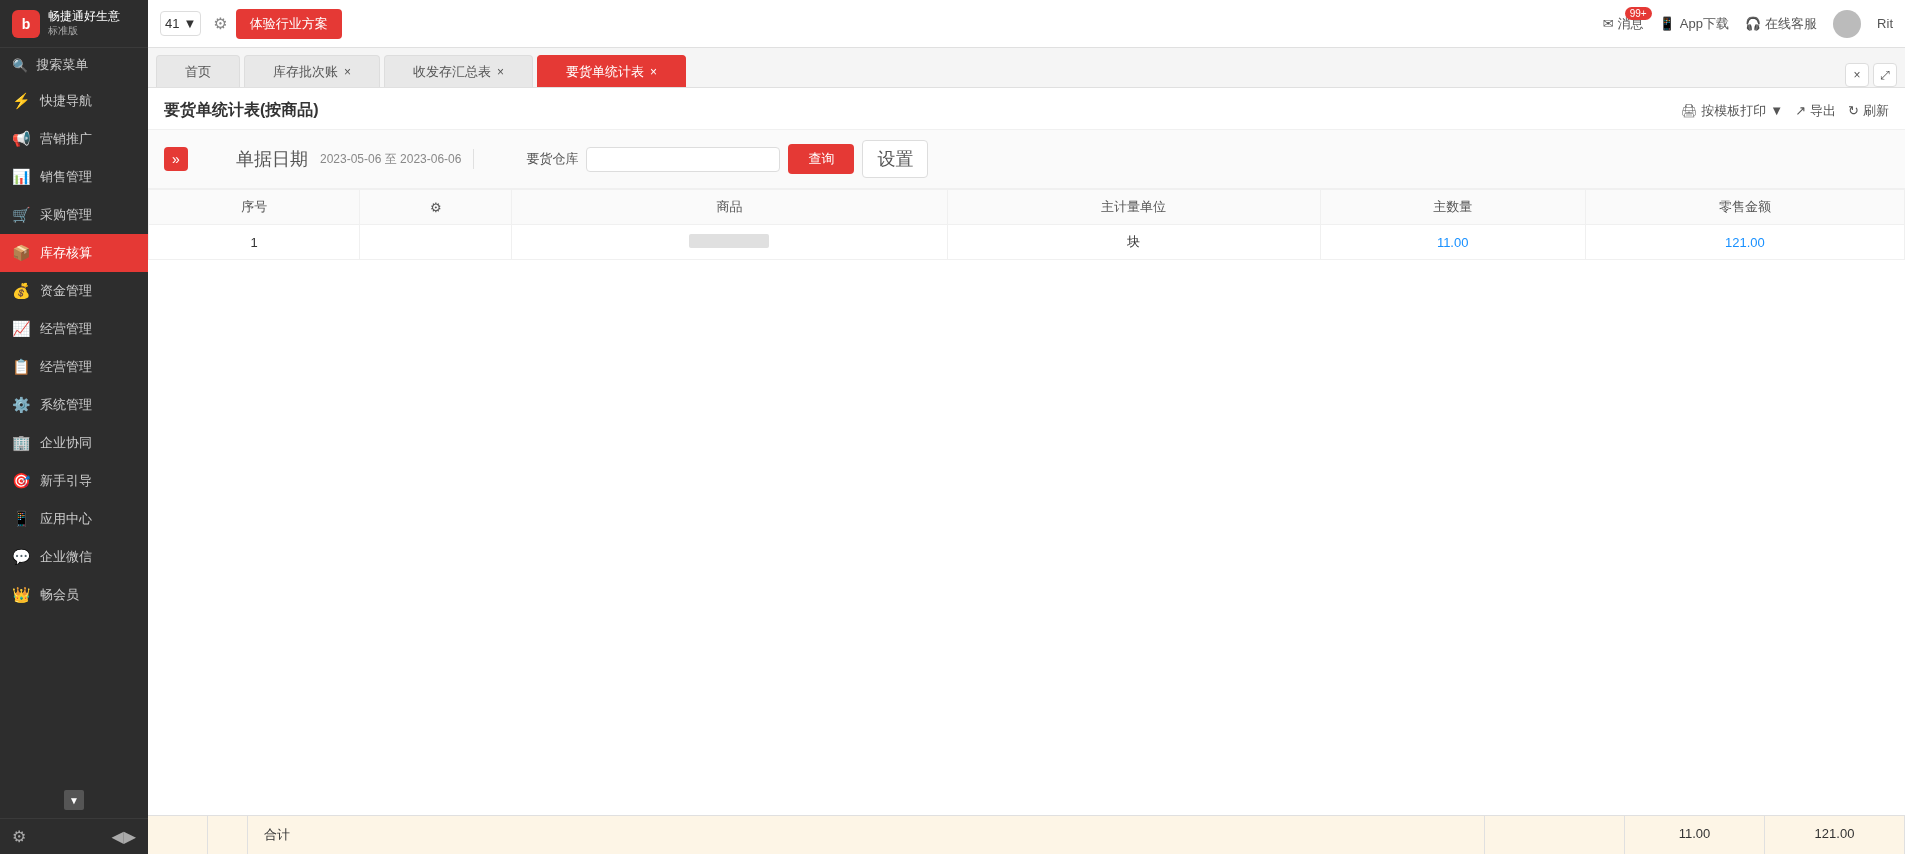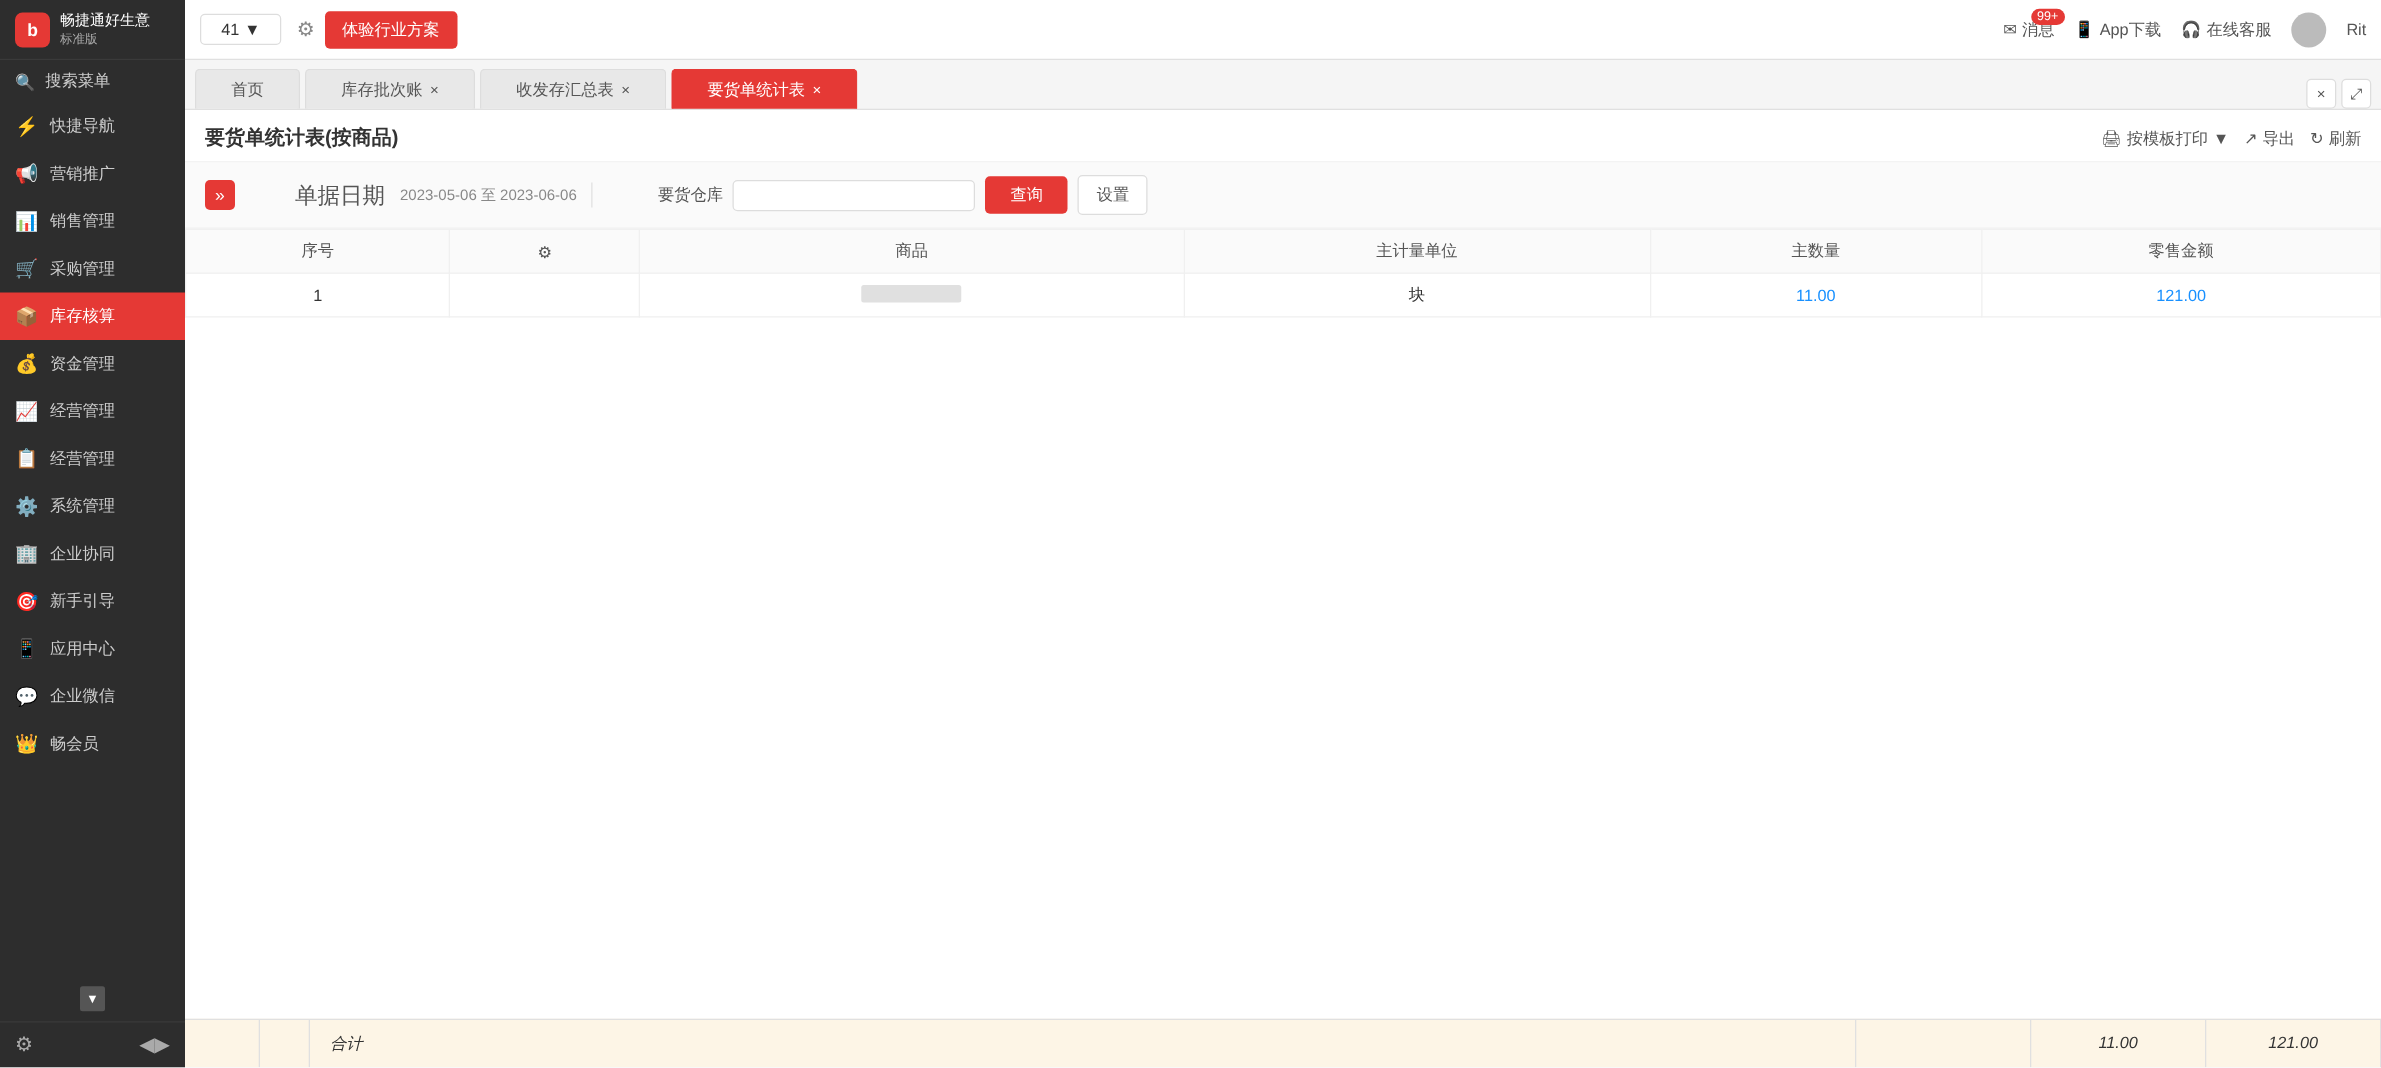--- a/index.html
+++ b/index.html
@@ -110,21 +110,21 @@
       align-items: center;
       padding: 0 12px;
       border-bottom: 1px solid #e0e0e0;
       gap: 8px;
     }
     .topbar-store-selector {
       display: flex;
       align-items: flex-start;
       border: 1px solid #ddd;
       border-radius: 4px;
-      padding: 4px 16px;
+      padding: 4px 4px;
       cursor: pointer;
       font-size: 13px;
       color: #333;
       gap: 4px;
     }
     .topbar-settings-icon {
       color: #888;
       cursor: pointer;
       font-size: 16px;
       margin-left: 4px;
@@ -405,21 +405,21 @@
       padding: 6px 20px;
       font-size: 13px;
       cursor: pointer;
       white-space: nowrap;
     }
     .settings-btn {
       border: 1px solid #ddd;
       background: #fff;
       border-radius: 4px;
       padding: 6px 14px;
-      font-size: 13px;
+      font-size: 18px;
       cursor: pointer;
       color: #555;
       white-space: nowrap;
     }
     .dropdown-menu {
       position: absolute;
       top: 100%;
       left: 0;
       z-index: 100;
       background: #fff;
@@ -461,21 +461,20 @@
     }
     .td-link { color: #1890ff; cursor: pointer; }
 
     
     .table-footer {
       background: #fdf5e6;
       border-top: 1px solid #e0e0e0;
       display: flex;
       align-items: flex-end;
       padding: 0;
-      font-style: italic;
     }
     .footer-row {
       display: flex;
       width: 100%;
     }
     .footer-cell {
       padding: 10px 12px;
       font-size: 13px;
       color: #333;
       border-right: 1px solid #e0e0e0;

